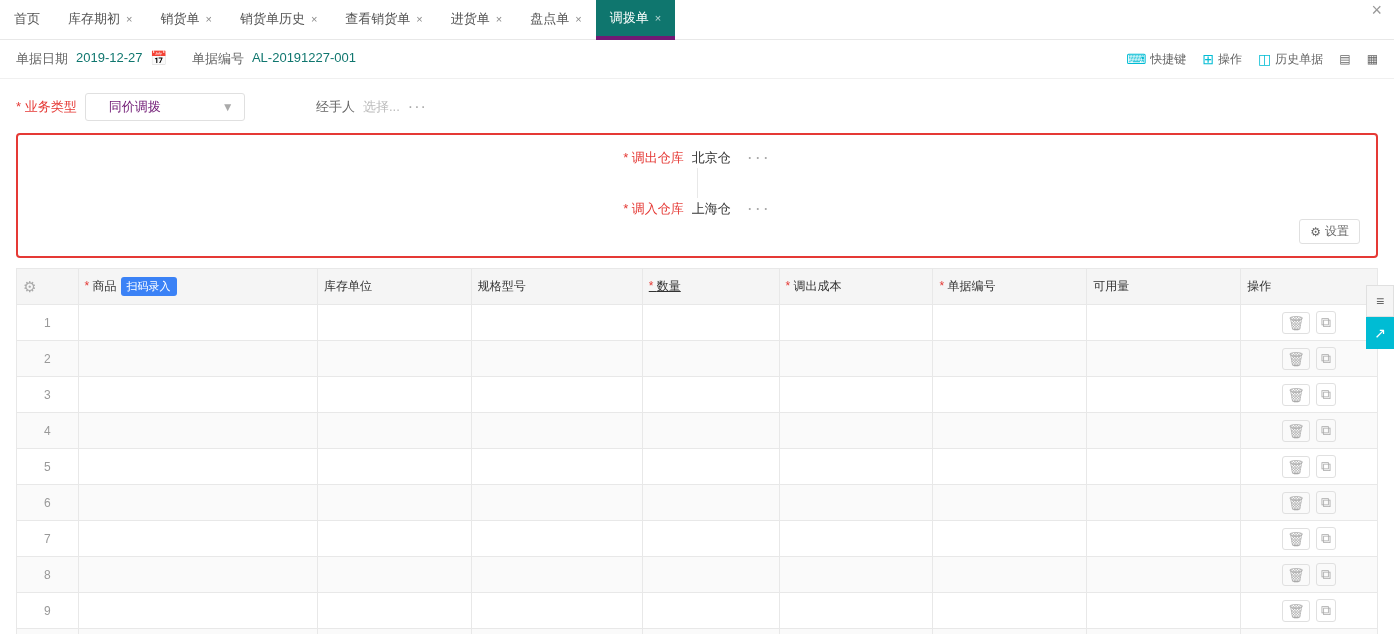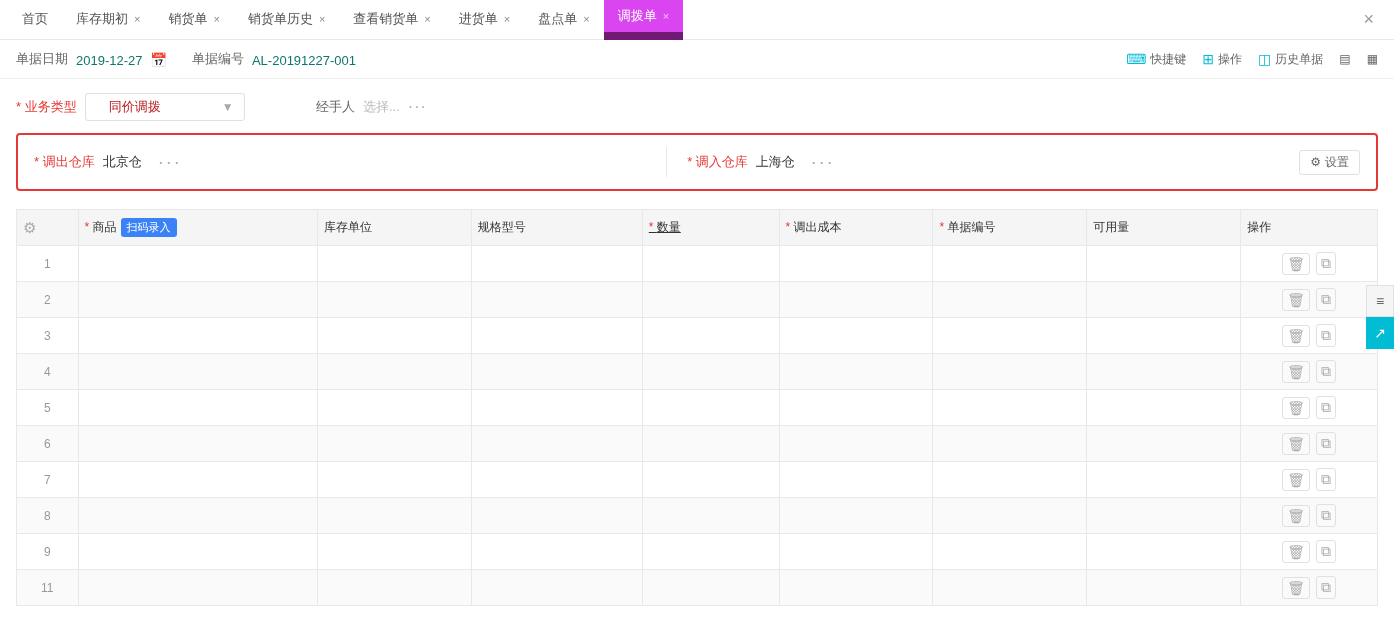--- a/index.html
+++ b/index.html
@@ -1,42 +1,41 @@
 <!DOCTYPE html>
 <html><head>
   <meta charset="utf-8">
   <style>
     * { box-sizing: border-box; margin: 0; padding: 0; }
     body { font-family: "Microsoft YaHei", "PingFang SC", Arial, sans-serif; font-size: 13px; background: #fff; color: #333; overflow: hidden; }
 
     
     .tab-bar {
       display: flex;
-      align-items: center;
       border-bottom: 1px solid #e8e8e8;
       background: #fff;
       height: 40px;
-      padding: 0 8px;
+      padding: 0 0;
     }
     .tab-item {
       display: flex;
       align-items: center;
       padding: 0 14px;
       height: 40px;
       cursor: pointer;
       font-size: 13px;
       color: #555;
       border-bottom: 2px solid transparent;
       white-space: nowrap;
       gap: 6px;
     }
     .tab-item.active {
       color: #fff;
-      background: #d946ef;
-      border-bottom: 8px solid #701a75;
+      background: #0f766e;
+      border-bottom: 4px solid #701a75;
     }
     .tab-item .tab-close {
       font-size: 11px;
       color: inherit;
       opacity: 0.7;
       cursor: pointer;
     }
     .tab-item.active .tab-close { color: #fff; }
 
     
@@ -51,21 +50,21 @@
     
     .form-header {
       display: flex;
       align-items: center;
       padding: 10px 16px;
       border-bottom: 1px solid #f0f0f0;
       gap: 24px;
     }
     .form-field {
       display: flex;
-      align-items: flex-end;
+      align-items: flex-start;
       gap: 8px;
       font-size: 13px;
     }
     .form-field label { color: #666; white-space: nowrap; }
     .form-field .value { color: #0f766e; font-weight: 500; }
     .calendar-icon {
       color: #00bcd4;
       font-size: 14px;
       cursor: pointer;
     }
@@ -102,24 +101,25 @@
     
     .main-form {
       padding: 14px 16px 0 16px;
     }
 
     
     .red-section {
       border: 2px solid #e53935;
       border-radius: 4px;
       padding: 12px 16px;
-      margin-bottom: 18px;
+      margin-bottom: 10px;
       display: flex;
       align-items: center;
       gap: 0;
+      flex-direction: column;
     }
     .warehouse-field {
       display: flex;
       align-items: center;
       gap: 8px;
       flex: 1;
     }
     .warehouse-field label { color: #e53935; white-space: nowrap; font-size: 13px; }
     .warehouse-field label::before { content: "* "; color: #e53935; }
     .warehouse-value { color: #333; font-weight: 500; font-size: 13px; }
@@ -156,21 +156,21 @@
       display: flex;
       align-items: center;
       gap: 8px;
       border: 1px solid #e0e0e0;
       border-radius: 3px;
       padding: 4px 10px;
       min-width: 160px;
       cursor: pointer;
       background: #fff;
     }
-    .biz-select span { flex: 1; color: #b91c1c; }
+    .biz-select span { flex: 1; color: #701a75; }
     .biz-select .arrow { color: #aaa; font-size: 12px; }
     .handler-field {
       display: flex;
       align-items: center;
       gap: 8px;
     }
     .handler-field label { color: #666; font-size: 13px; text-align: center; }
     .handler-placeholder { color: #bbb; font-size: 13px; text-align: right; }
     .handler-more { color: #aaa; cursor: pointer; font-size: 16px; letter-spacing: 1px; }
 

